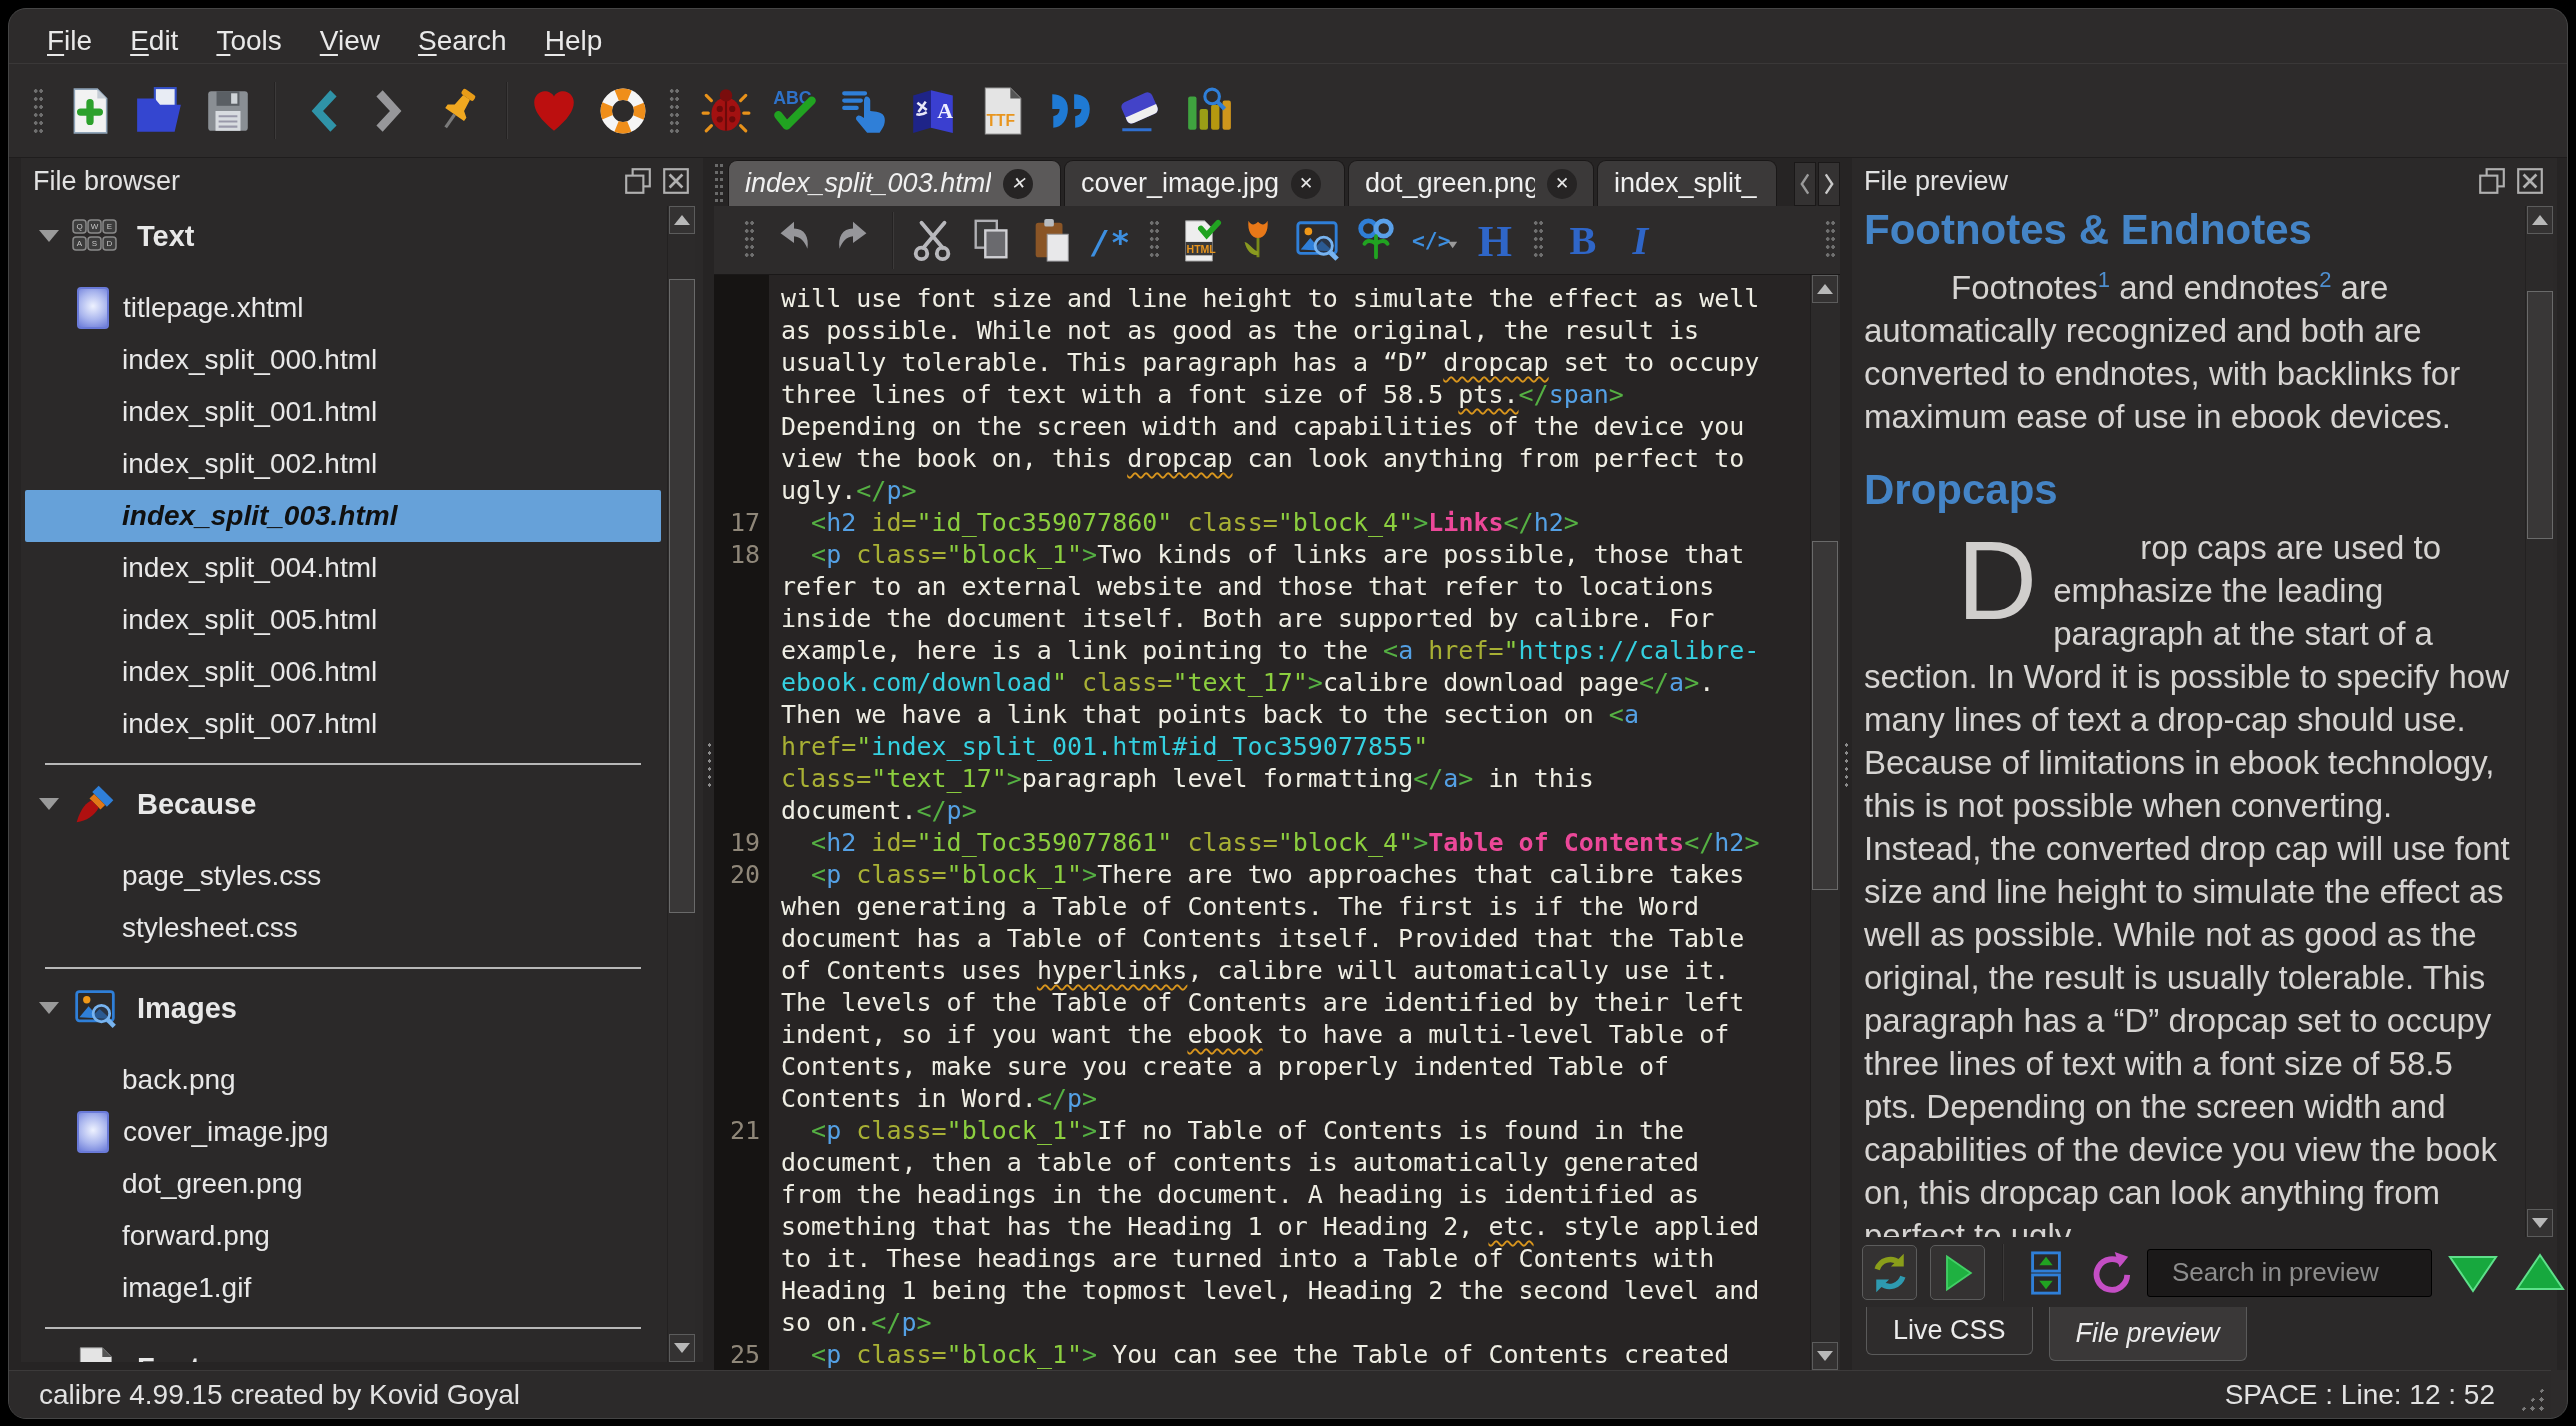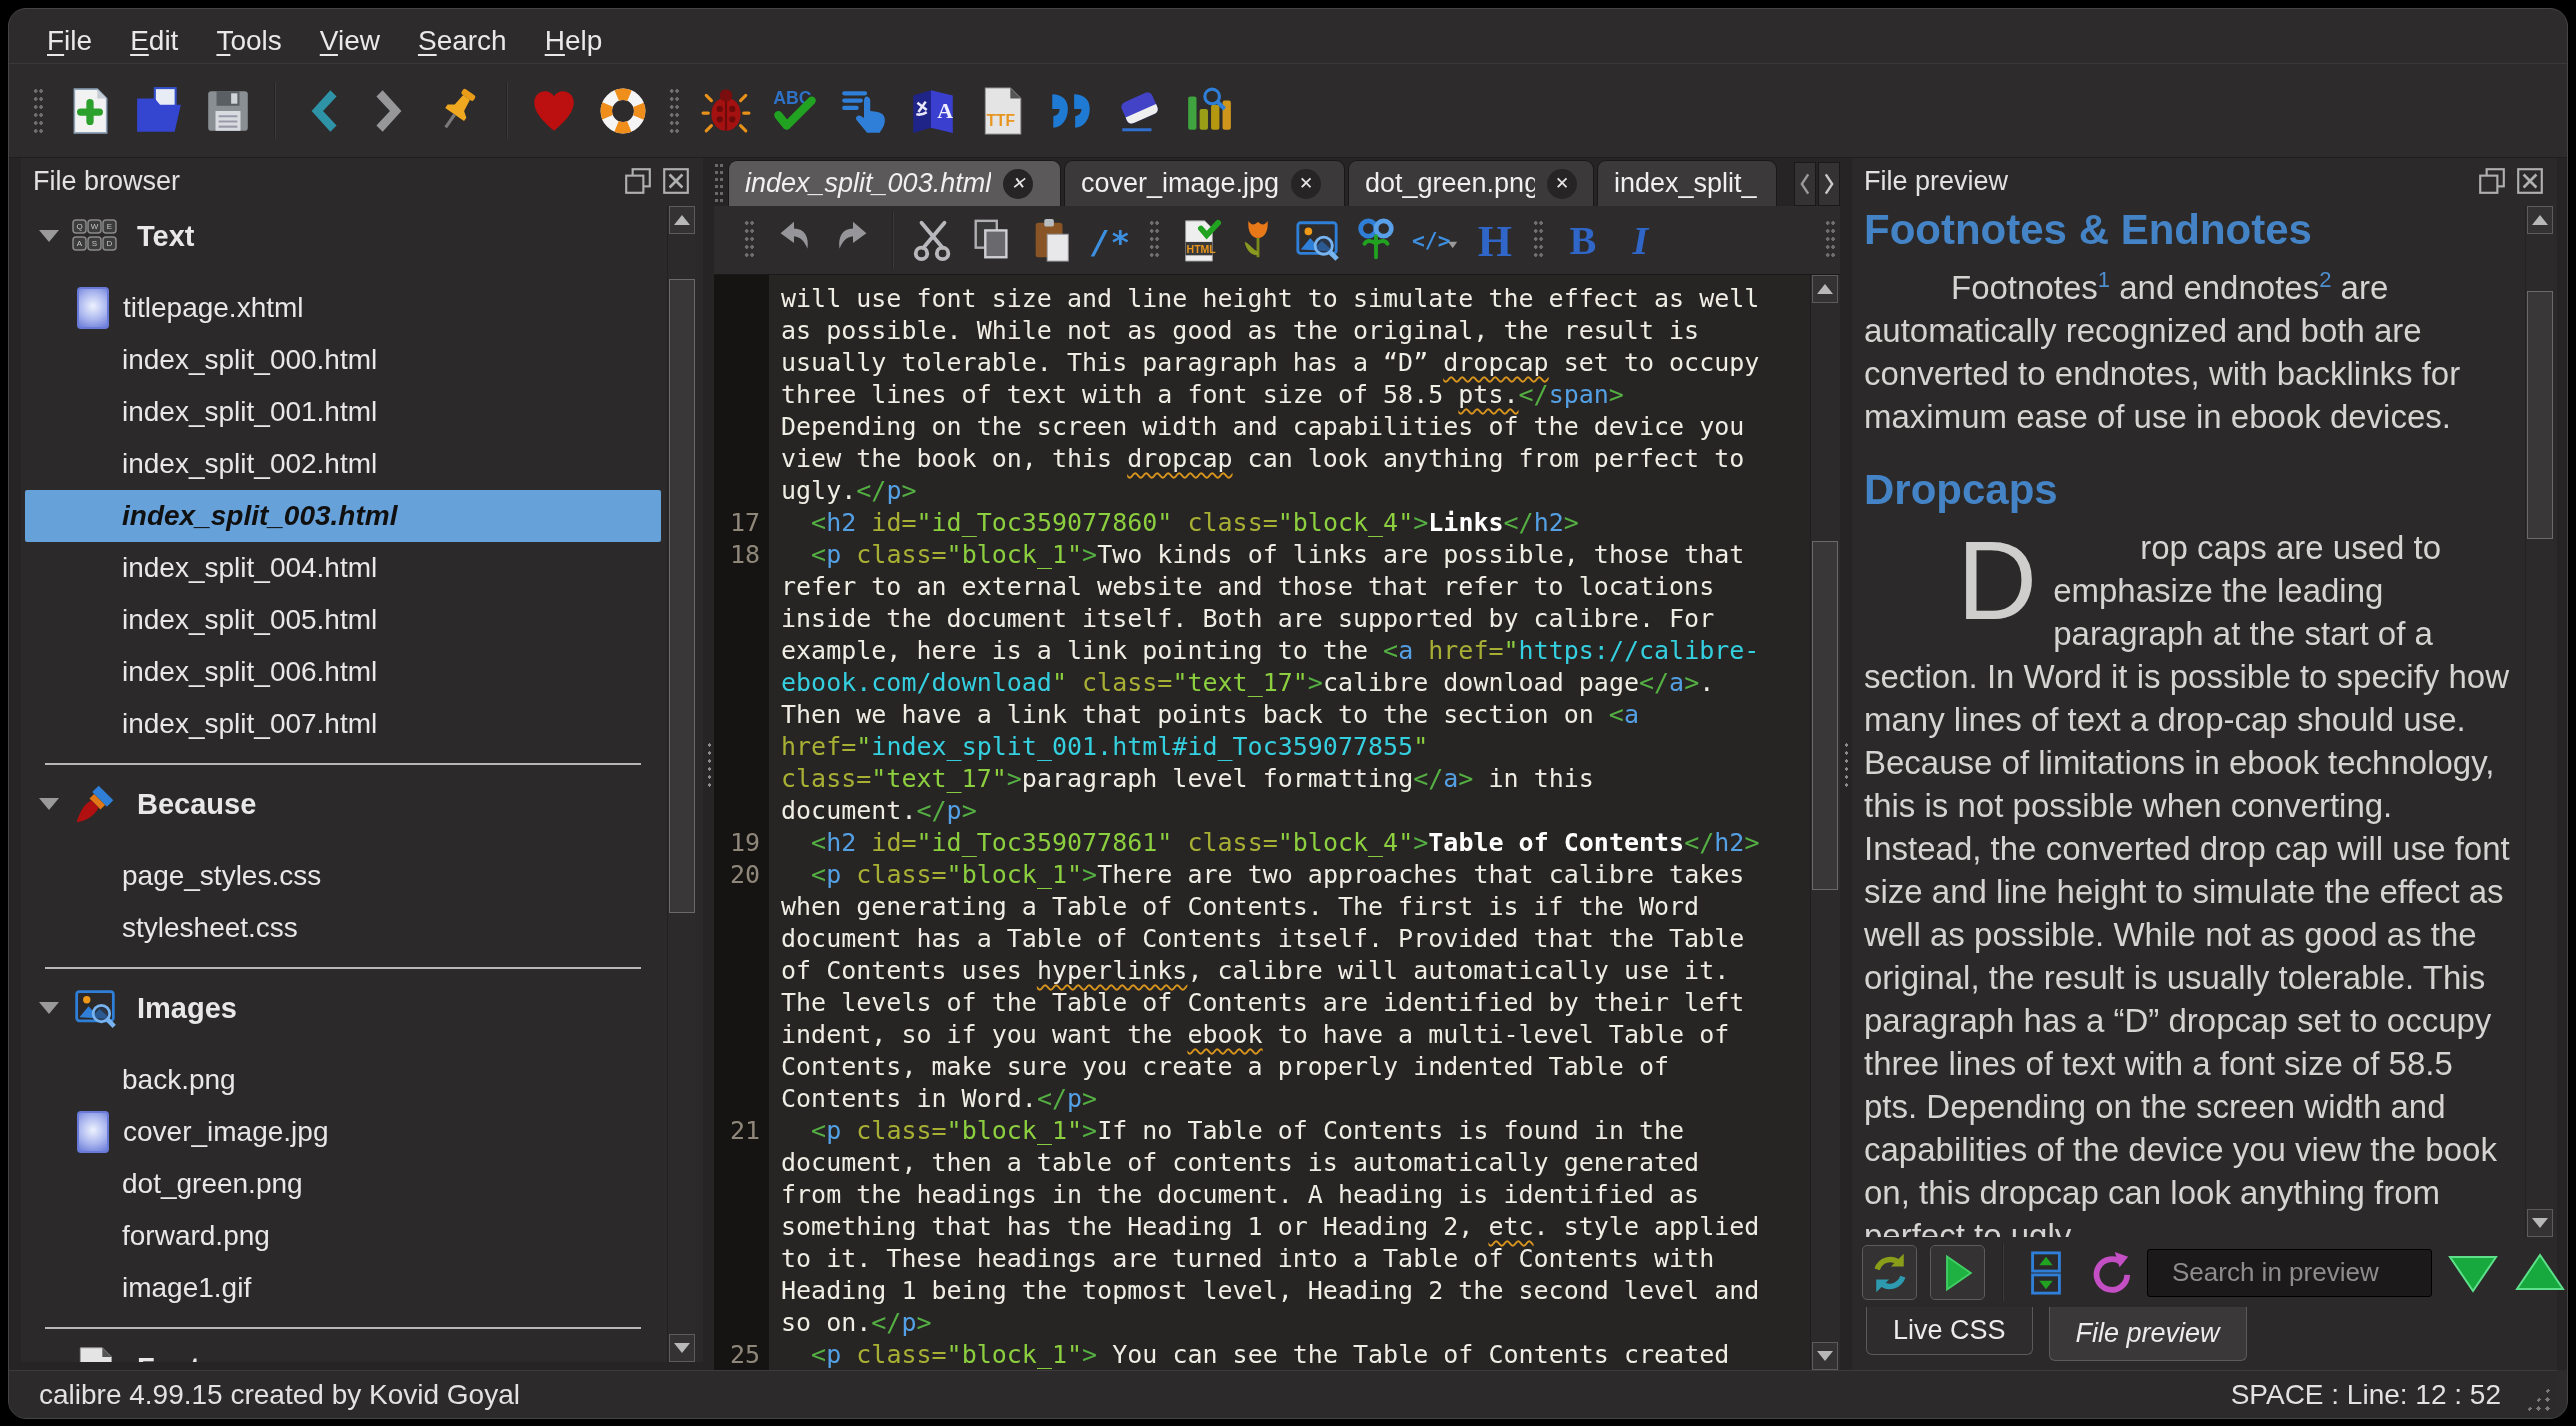--- a/index.html
+++ b/index.html
@@ -87,21 +87,21 @@
   #gutter { width:55px; background:#161413; color:#8f8779; font-family:"DejaVu Sans Mono",monospace;
             font-size:25px; line-height:32px; text-align:right; padding:8px 9px 0 0; }
   #code { flex:1; font-family:"DejaVu Sans Mono",monospace; font-size:25px; line-height:32px; color:#efeee4;
           white-space:pre; padding:8px 0 0 12px; overflow:hidden; }
   .cl { height:32px; }
   .tok-tg { color:#55b043; }
   .tok-tn { color:#54a0e4; }
   .tok-an { color:#a8b034; }
   .tok-s  { color:#8ccf3f; }
   .tok-u  { color:#35d0e0; }
-  .tok-b  { color:#ffffff; font-weight:bold; }
+  .tok-b  { color:#ec4899; font-weight:bold; }
   .tok-m  { text-decoration:underline wavy #d8951d 2px; text-underline-offset:5px; }
   #edscroll { position:relative; width:30px; background:#2c2a2a; border-left:1px solid #1f1d1d; }
 
   
   #previewcol { position:absolute; left:1843px; right:10px; top:0; bottom:0; background:#2b2929; }
   #pvcontent { position:absolute; left:6px; top:46px; right:40px; bottom:133px; overflow:hidden; padding:0 6px; }
   .pv-h { font-size:42px; font-weight:bold; color:#4484c6; margin:2px 0 12px 0; }
   .pv-p { font-size:33px; line-height:43px; color:#d6d4d2; }
   #pv-para1 { text-indent:87px; margin-bottom:28px; }
   .pv-sup { color:#4e8fd0; font-size:22px; vertical-align:super; line-height:0; }
@@ -121,21 +121,21 @@
   #pvsearch::placeholder { color:#8d8d8d; }
   .pvtri { width:55px; height:48px; display:flex; align-items:center; justify-content:center; }
   .pvtri svg { width:52px; height:44px; }
 
   #pvtabs { position:absolute; left:0; right:0; bottom:0; height:63px; display:flex; align-items:flex-start; gap:4px; padding-left:2px; }
   .pvtab { height:48px; display:flex; align-items:center; padding:0 26px; font-size:27px; color:#ececec;
            background:#2e2c2c; border:1px solid #5a5a5a; border-radius:0 0 6px 6px; border-top:none;margin-left:12px; }
   .pvtab.active { height:54px; background:#3a3838; font-style:italic; }
 
   
-  #statusbar { position:absolute; left:0; right:10px; bottom:0; height:48px; background:#2c2a2a;
+  #statusbar { position:absolute; left:0; right:16px; bottom:0; height:48px; background:#2c2a2a;
                border-top:1px solid #3c3a3a; display:flex; align-items:center; padding:0 30px; }
   #status-left { font-size:28px; color:#e2e2e2; }
   #status-right { margin-left:auto; font-size:28px; color:#e2e2e2; padding-right:26px; }
   #grip { position:absolute; right:6px; bottom:6px; width:26px; height:26px;
           background-image:radial-gradient(circle,#7a7a7a 2px,transparent 2.2px); background-size:9px 9px;
           clip-path:polygon(100% 0,100% 100%,0 100%); }
 </style>
 </head>
 <body>
 

